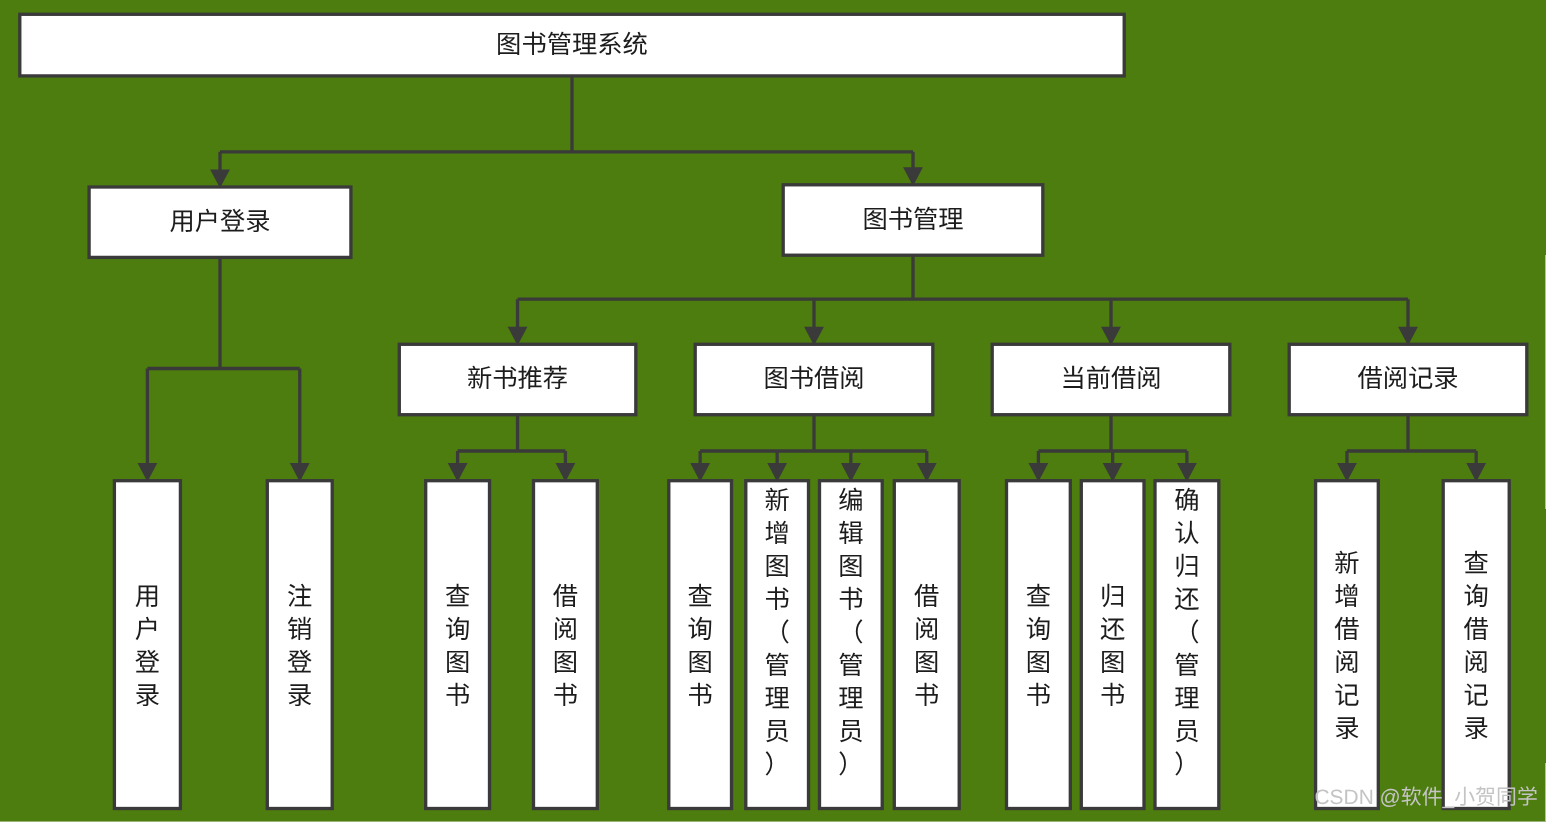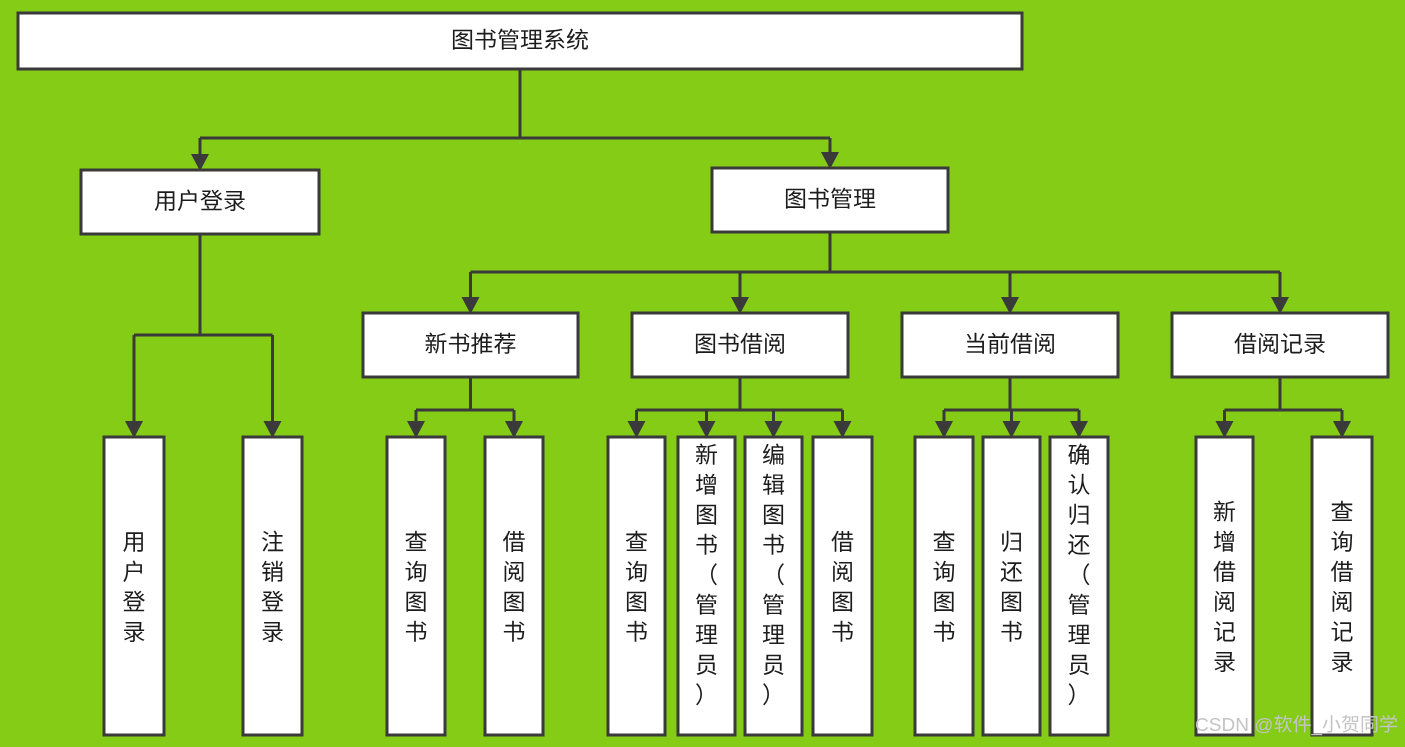--- a/index.html
+++ b/index.html
@@ -11,21 +11,21 @@
   body {
     width: 1405px;
     height: 747px;
     font-family: "Liberation Sans", "DejaVu Sans", sans-serif;
     overflow: hidden;
   }
   #diagram-root {
     position: relative;
     width: 1405px;
     height: 747px;
-    background: #84cc16;
+    background: #4d7c0f;
   }
   svg.diagram-canvas {
     display: block;
     width: 1405px;
     height: 747px;
   }
   .node-box {
     fill: #ffffff;
     stroke: #3a3a3a;
     stroke-width: 3;

